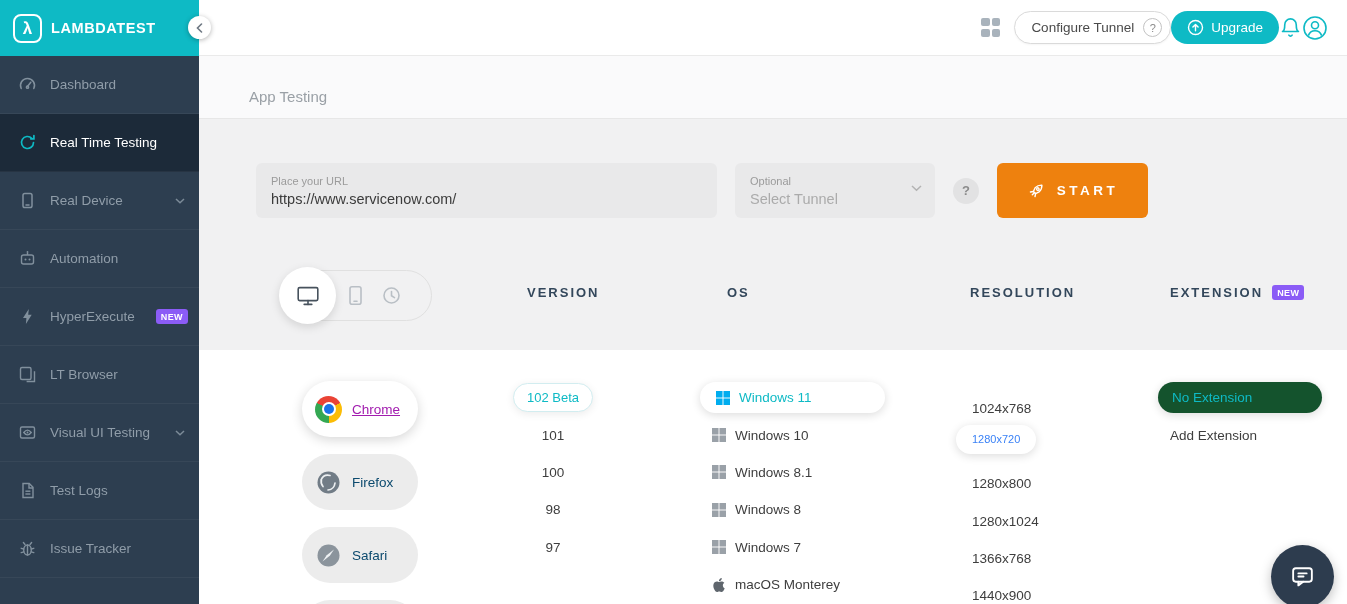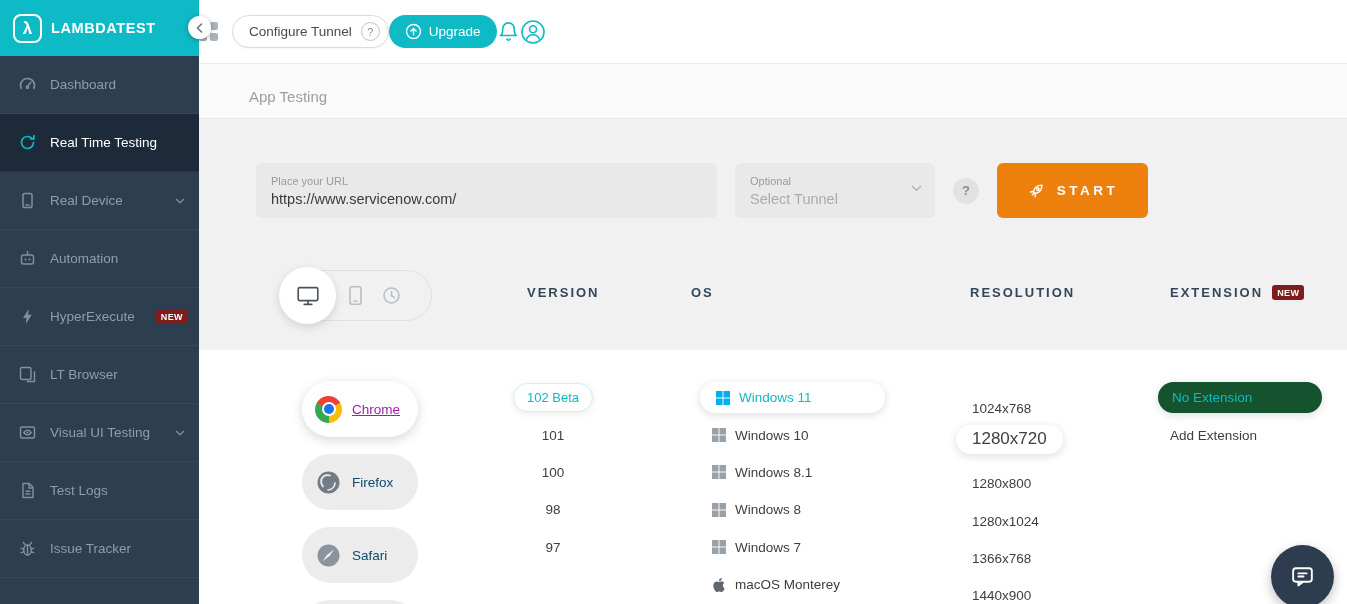--- a/index.html
+++ b/index.html
@@ -13,26 +13,26 @@
   .sidebar { position:absolute; left:0; top:0; bottom:0; width:199px; background:#2d3e50; z-index:5; }
   .logo-bar { height:56px; background:#0ebac5; display:flex; align-items:center; gap:9px; padding-left:13px; }
   .logo-mark { width:29px; height:29px; border:2px solid #fff; border-radius:8px; display:flex; align-items:center; justify-content:center; color:#fff; font-weight:700; font-size:17px; line-height:1; }
   .brand { color:#fff; font-weight:700; font-size:14.5px; letter-spacing:.6px; }
   .nav { overflow:hidden; height:548px; }
   .nav-item { height:58px; display:flex; align-items:center; gap:13px; padding:0 14px 0 17px; color:#909da9; font-size:13.5px; border-bottom:1px solid rgba(255,255,255,.05); cursor:pointer; }
   .nav-item .icn { width:20px; flex:0 0 20px; display:flex; align-items:center; justify-content:center; color:#81909d; }
   .nav-item.active { background:#1c2a39; color:#fff; }
   .nav-item.active .icn { color:#0ebac5; }
   .chev { margin-left:auto; color:#7c8b98; display:flex; }
-  .badge-new { background:#7f1d1d; color:#fff; font-size:9px; font-weight:700; padding:2.5px 5px; border-radius:3px; letter-spacing:.4px; margin-left:8px; }
+  .badge-new { background:#8b5cf6; color:#fff; font-size:9px; font-weight:700; padding:2.5px 5px; border-radius:3px; letter-spacing:.4px; margin-left:8px; }
 
   .collapse-btn { position:absolute; left:188px; top:16px; width:23px; height:23px; border-radius:50%; background:#fff; border:none; box-shadow:0 1px 5px rgba(0,0,0,.3); z-index:9; display:flex; align-items:center; justify-content:center; color:#6d7782; cursor:pointer; padding:0; }
 
   
-  .topbar { position:absolute; left:199px; right:0; top:0; height:64px; background:#fff; border-bottom:1px solid #eaeaea; display:flex; align-items:center; padding-right:19px; gap:0; z-index:4; }
+  .topbar { position:absolute; left:199px; right:0; top:0; height:56px; background:#fff; border-bottom:1px solid #eaeaea; display:flex; align-items:center; justify-content:flex-end; padding-right:19px; gap:0; z-index:4; }
   .grid-icon { width:19px; height:19px; display:grid; grid-template-columns:1fr 1fr; gap:2.5px; margin-right:14px; cursor:pointer; }
   .grid-icon span { background:#a9b3bc; border-radius:2px; }
   .pill-outline { height:33px; border:1px solid #dadada; border-radius:17px; background:#fff; display:flex; align-items:center; gap:9px; padding:0 8px 0 16px; font-size:13.5px; color:#4a4a4a; cursor:pointer; box-shadow:0 1px 2px rgba(0,0,0,.04); }
   .q-circle { width:19px; height:19px; border:1px solid #c3c3c3; border-radius:50%; display:flex; align-items:center; justify-content:center; font-size:11px; color:#8a8a8a; }
   .upgrade-btn { height:33px; background:#0ebac5; border:none; border-radius:17px; color:#fff; display:flex; align-items:center; gap:7px; padding:0 16px; font-size:13.5px; cursor:pointer; font-family:inherit; }
   .iconbtn { background:none; border:none; padding:0; display:flex; cursor:pointer; }
 
   
   .content { position:absolute; left:199px; top:56px; right:0; bottom:0; background:#f1f1f2; }
   .tabbar { position:absolute; top:0; left:0; right:0; height:63px; background:#fafafb; border-bottom:1px solid #e7e7e7; }
@@ -54,21 +54,21 @@
 
   .device-toggle { position:absolute; top:214px; left:81px; width:152px; height:51px; border:1px solid #e0e0e0; border-radius:26px; display:flex; align-items:center; }
   .toggle-active-circle { width:57px; height:57px; border-radius:50%; background:#fff; box-shadow:0 3px 10px rgba(0,0,0,.13); display:flex; align-items:center; justify-content:center; margin-left:-2px; flex:0 0 57px; cursor:pointer; border:none; }
   .toggle-btn { background:none; border:none; padding:0; display:flex; cursor:pointer; }
   .toggle-phone { margin-left:11px; }
   .toggle-clock { margin-left:17px; }
 
   .col-headers { position:absolute; top:229px; left:0; right:0; height:18px; font-weight:700; font-size:13px; color:#33475b; letter-spacing:2px; }
   .col-headers span.h { position:absolute; top:0; }
   .h-version { left:328px; }
-  .h-os { left:492px; }
+  .h-os { left:528px; }
   .h-resolution { left:771px; }
   .h-extension { left:971px; display:flex; align-items:center; gap:9px; }
   .h-extension .badge-new { letter-spacing:.4px; margin-left:0; }
 
   .list-area { position:absolute; top:294px; left:0; right:0; bottom:0; background:#fff; }
 
   .browser-col { position:absolute; left:103px; top:31px; display:flex; flex-direction:column; gap:17px; }
   .browser-pill { width:116px; height:56px; border-radius:28px; display:flex; align-items:center; gap:10px; padding-left:13px; font-size:13.5px; cursor:pointer; }
   .browser-pill.selected { background:#fff; box-shadow:0 3px 12px rgba(0,0,0,.16); color:#a21caf;text-decoration:underline; }
   .browser-pill.unselected { background:#ececec; color:#0c4a6e; }
@@ -87,21 +87,21 @@
   .os-col .row { cursor:pointer; }
   .os-inner { display:flex; align-items:center; gap:9px; padding-left:12px; font-size:13.5px; color:#3e3e3e; }
   .os-inner .winicon { color:#9aa1a8; display:flex; }
   .os-inner .appleicon { color:#5f666d; display:flex; }
   .os-inner.selected { background:#fff; box-shadow:0 2px 10px rgba(0,0,0,.14); border-radius:17px; height:31px; width:185px; padding-left:16px; color:#0ebac5; }
   .os-inner.selected .winicon { color:#00adef; }
 
   .res-col { left:757px; width:130px; }
   .res-col .row { font-size:13.5px; color:#3e3e3e; padding-left:16px; cursor:pointer;align-items:flex-end; }
   .res-col .row.sel { padding-left:0; }
-  .res-pill { background:#fff; box-shadow:0 2px 10px rgba(0,0,0,.14); border-radius:15px; height:29px; display:flex; align-items:center; padding:0 16px; color:#404040; font-size:17px; }
+  .res-pill { background:#fff; box-shadow:0 2px 10px rgba(0,0,0,.14); border-radius:15px; height:29px; display:flex; align-items:center; padding:0 16px; color:#3b82f6; font-size:11px; }
 
   .ext-col { left:959px; width:190px; }
   .ext-col .row { cursor:pointer; }
   .ext-pill { background:#14532d; box-shadow:0 2px 10px rgba(0,0,0,.14); border-radius:16px; height:31px; width:164px; display:flex; align-items:center; padding-left:14px; color:#0ebac5; font-size:13.5px; }
   .ext-plain { padding-left:12px; font-size:13.5px; color:#3e3e3e; }
 
   .chat-fab { position:absolute; right:13px; bottom:-4px; width:63px; height:63px; border-radius:50%; background:#2d3c4e; z-index:20; display:flex; align-items:center; justify-content:center; box-shadow:0 4px 12px rgba(0,0,0,.25); border:none; cursor:pointer; }
 </style>
 </head>
 <body>

